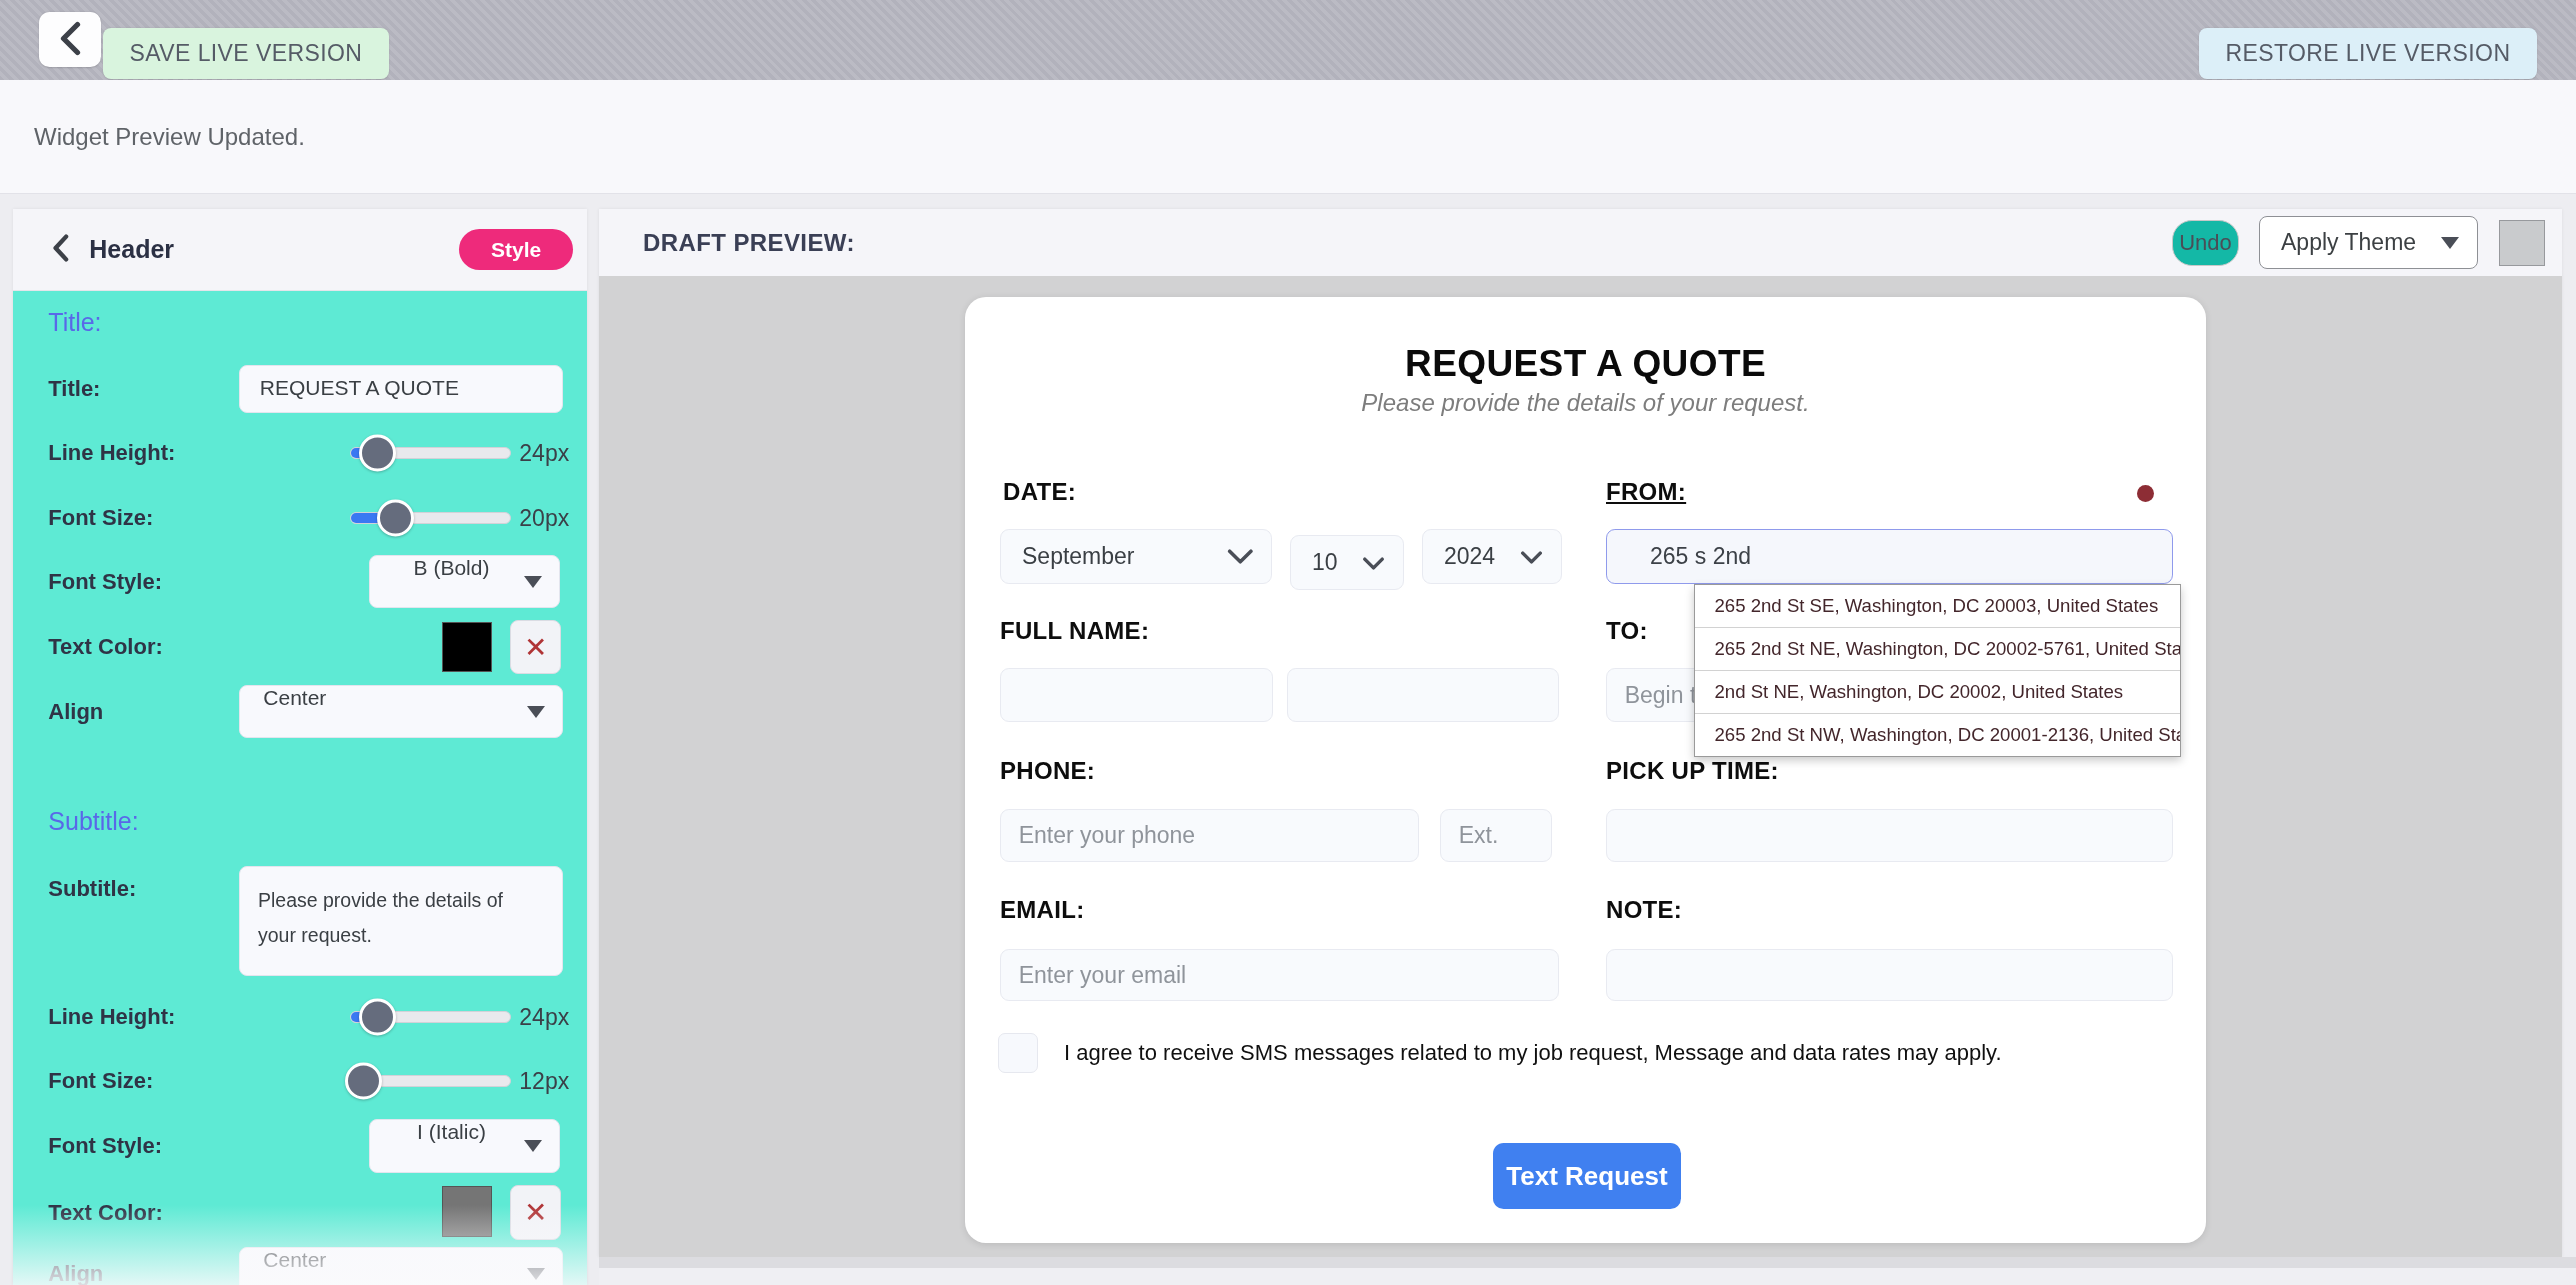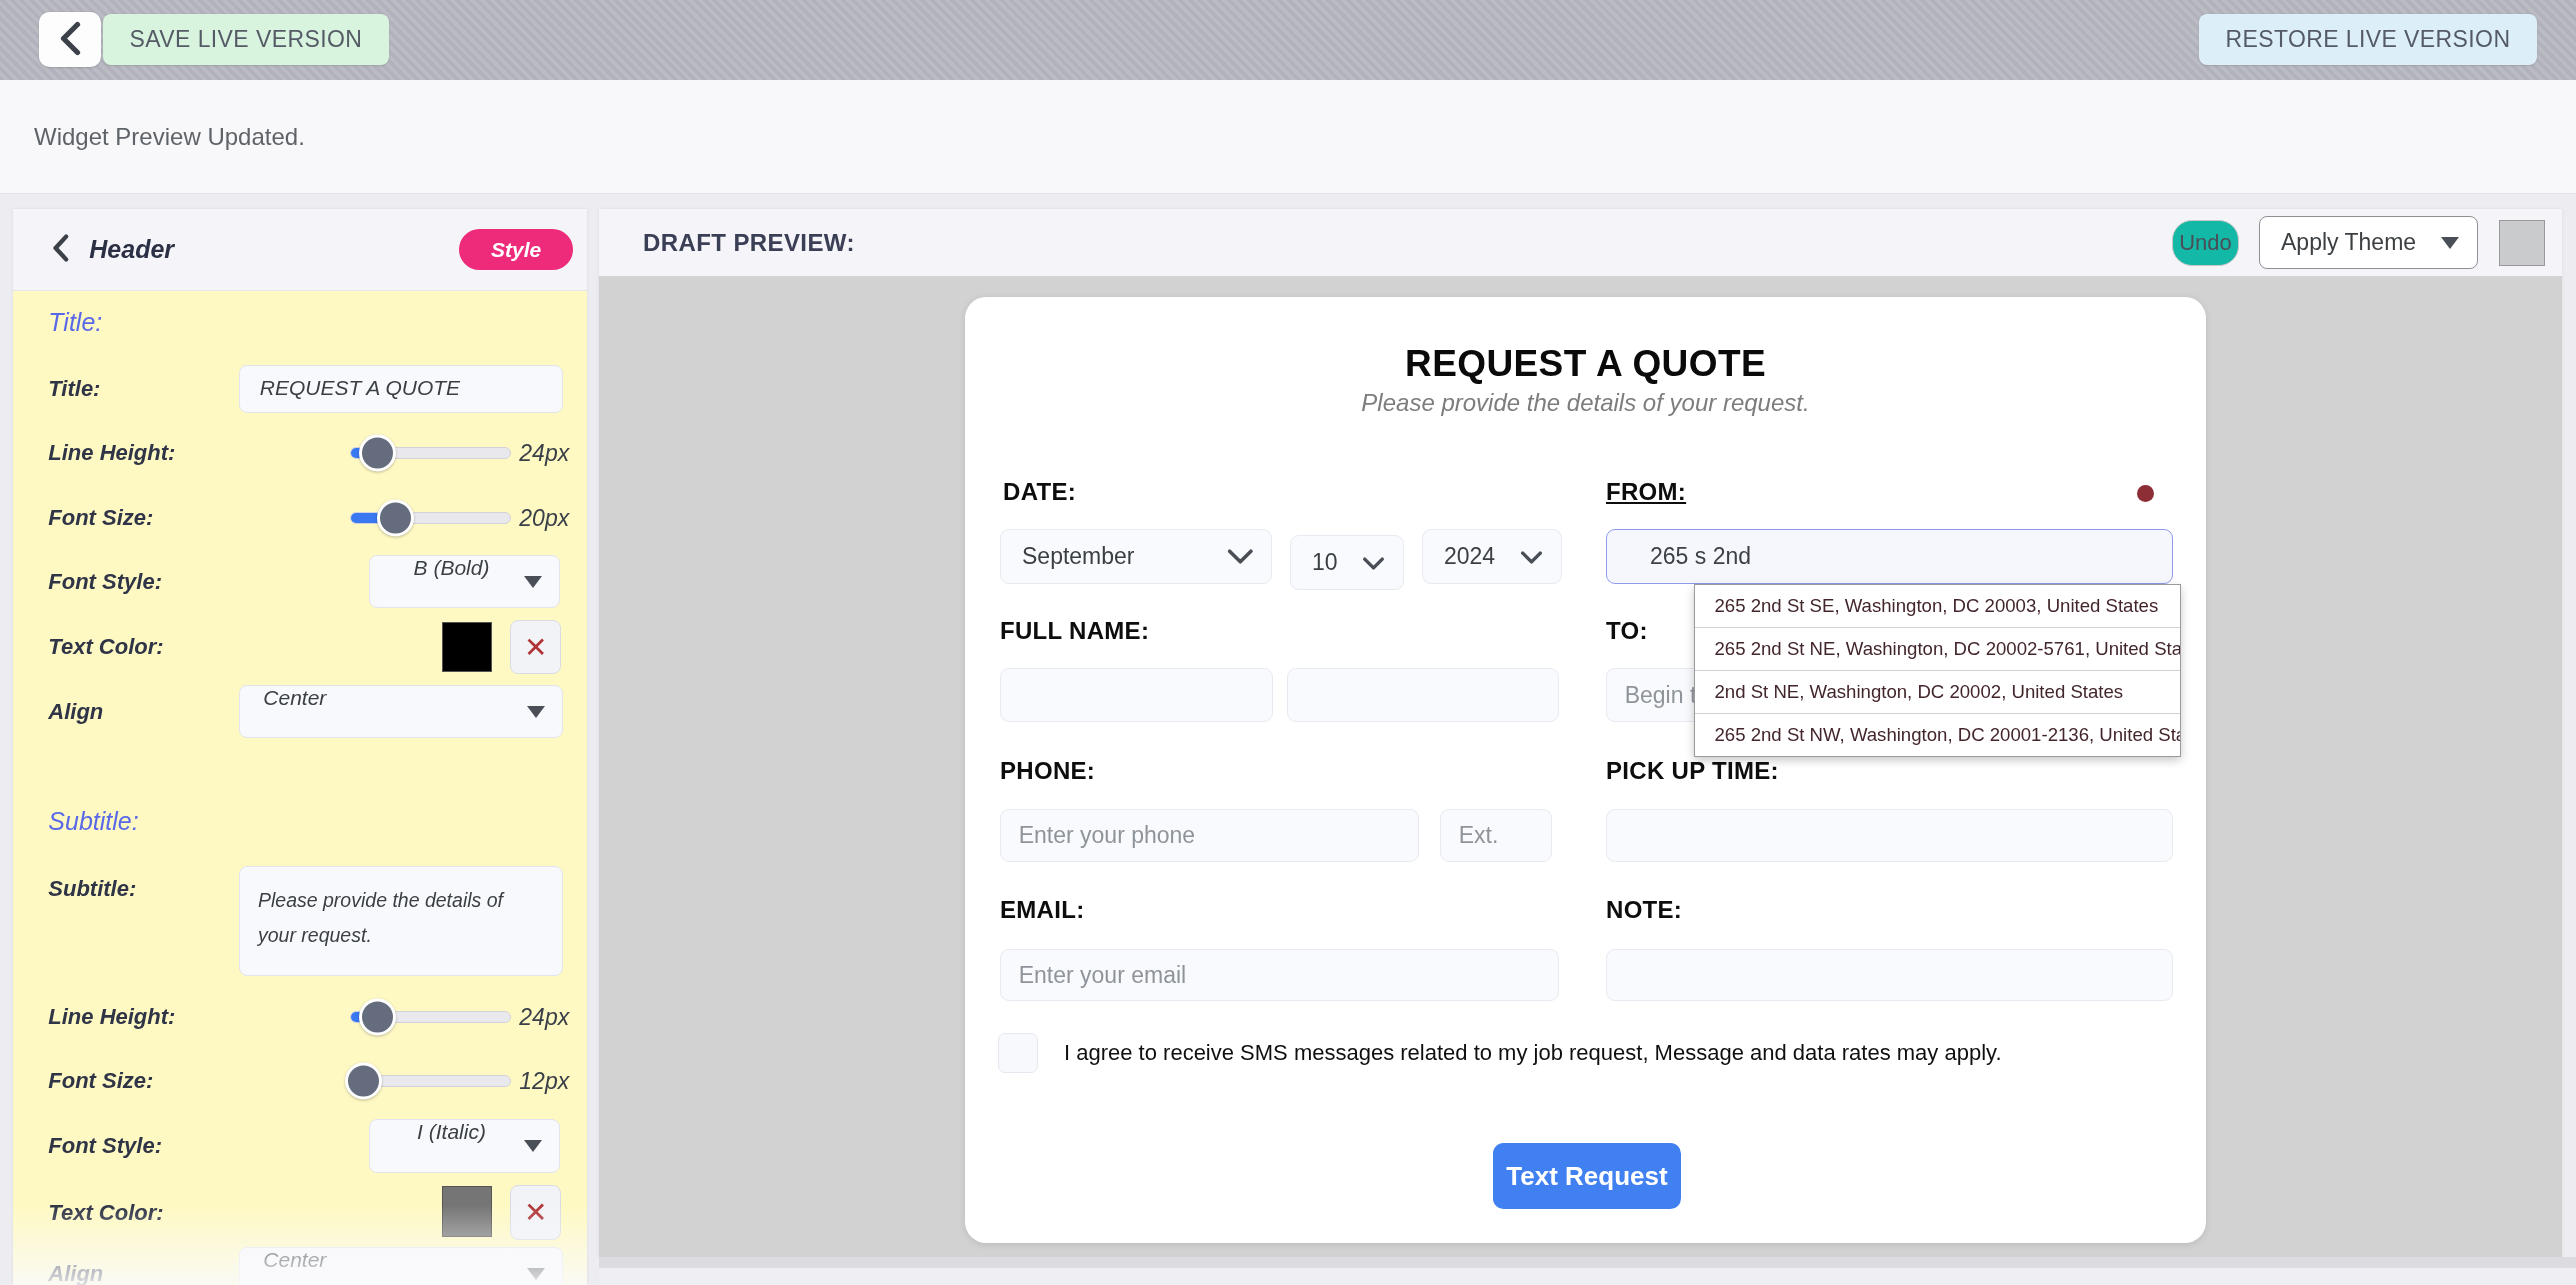--- a/index.html
+++ b/index.html
@@ -8,32 +8,32 @@
     font-family:"Liberation Sans","DejaVu Sans",sans-serif;
     background:#ededf1;position:relative;
   }
   .abs{position:absolute;}
 
   
   .topbar{left:0;top:0;width:2576px;height:80px;
     background:repeating-linear-gradient(45deg,#b2b2bc 0 3.5px,#bbbbc4 3.5px 7px);}
   .back-btn{left:39px;top:12.4px;width:62px;height:55px;background:#fdfdfe;border-radius:10.6px;
     display:flex;align-items:center;justify-content:center;box-shadow:0 0.9px 1.8px rgba(0,0,0,.15);}
-  .tb-btn{height:51px;top:14px;border-radius:8px;display:flex;align-items:center;
+  .tb-btn{height:51px;top:28px;border-radius:8px;display:flex;align-items:center;
     padding:0 26.6px;font-size:23px;color:#555b66;letter-spacing:0.4px;box-shadow:0 0.9px 1.8px rgba(0,0,0,.12);}
   .save-btn{left:103px;background:#d9f4de;}
   .restore-btn{right:39px;background:#dceff8;}
 
   
   .notif{left:0;top:80px;width:2576px;height:113px;background:#f8f8fb;border-bottom:0.9px solid #e2e2e8;}
   .notif-text{left:34px;top:0;height:113px;display:flex;align-items:center;font-size:24px;color:#5f6368;}
 
   
-  .sidebar{left:13.3px;top:209px;width:574px;height:1076px;background:#fef9c3;overflow:hidden;
-    box-shadow:0 0 3.5px rgba(0,0,0,.07);font-style:italic;}
+  .sidebar{left:13.3px;top:209px;width:574px;height:1076px;background:#5eead4;overflow:hidden;
+    box-shadow:0 0 3.5px rgba(0,0,0,.07);}
   .sb-header{left:0;top:0;width:574px;height:81px;background:#f5f5f9;border-bottom:1.8px solid #e5e5ea;}
   .sb-back{left:26.6px;top:19.5px;width:42px;height:42px;display:flex;align-items:center;justify-content:center;}
   .sb-title{left:76px;top:0;height:81px;display:flex;align-items:center;font-size:25px;font-weight:700;color:#2b3044;}
   .style-pill{right:14px;top:20.4px;height:41px;border-radius:20.4px;background:#ee2a7b;color:#fff;
     font-size:21px;font-weight:700;display:flex;align-items:center;padding:0 32px;}
   .sb-heading{left:35px;font-size:25px;color:#5968e8;}
   .sb-label{left:35px;font-size:22px;font-weight:700;color:#2f3446;}
   .sb-input{background:#f8f9fd;border:1.8px solid #e3e5ee;border-radius:8px;box-sizing:border-box;
     font-size:21px;color:#3a3f44;}
   .sb-select{background:#f8f9fd;border:1.8px solid #e3e5ee;border-radius:8px;box-sizing:border-box;

